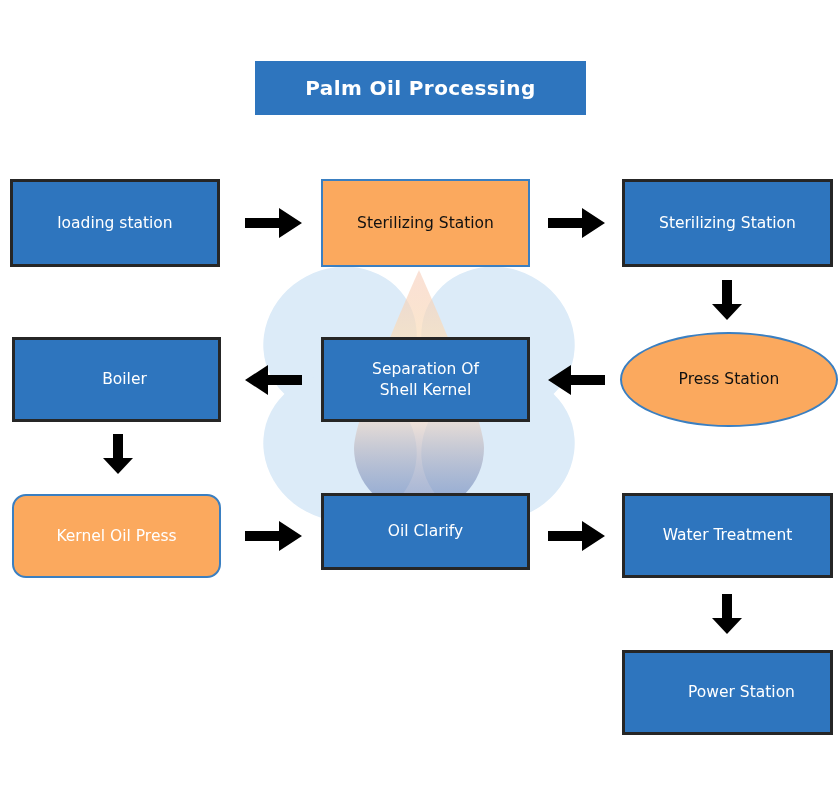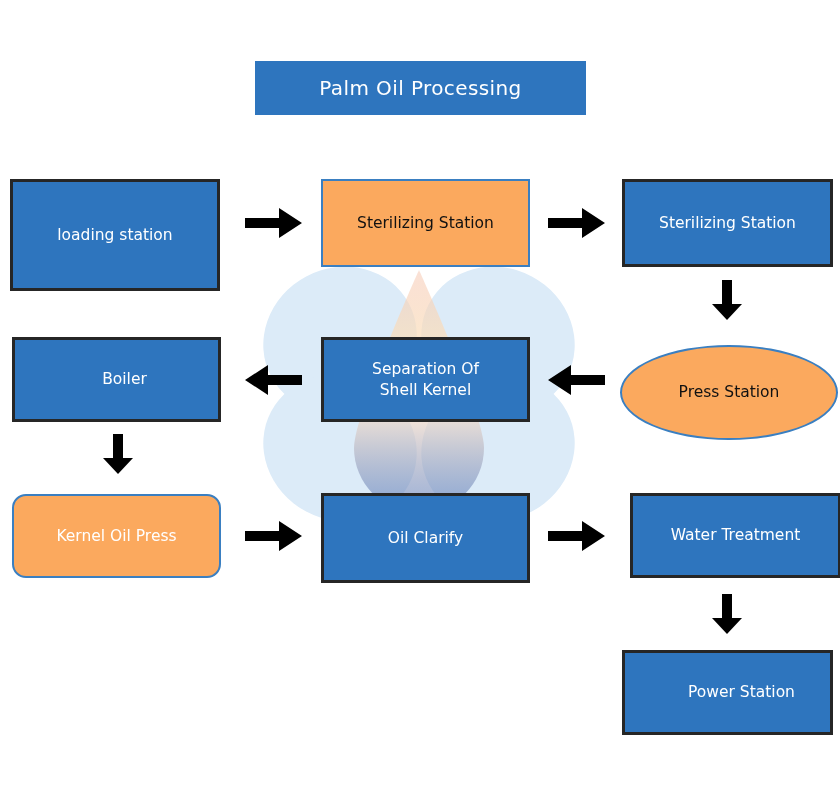--- a/index.html
+++ b/index.html
@@ -33,21 +33,21 @@
   
   .title-banner {
     position: absolute;
     left: 255px;
     top: 61px;
     width: 331px;
     height: 54px;
     background: #2E75BE;
     color: #ffffff;
     font-size: 20px;
-    font-weight: normal;
+    font-weight: bold;
     letter-spacing: 0.4px;
     display: flex;
     align-items: center;
     justify-content: center;
     z-index: 3;
   }
 
   
   .node {
     position: absolute;
@@ -111,21 +111,21 @@
       <ellipse cx="88" cy="186" rx="78" ry="72" transform="rotate(28 88 186)"></ellipse>
 
       <ellipse cx="246" cy="186" rx="78" ry="72" transform="rotate(-28 246 186)"></ellipse>
     </g>
 
     <path d="M167 8 C 167 8, 232 152, 232 186 A 65 65 0 1 1 102 186 C 102 152, 167 8, 167 8 Z" fill="url(#dropGrad)"></path>
   </svg>
 
   <div class="title-banner">Palm Oil Processing</div>
 
-  <div class="node blue" style="left:10px; top:179px; width:210px; height:112px;">loading  station</div>
+  <div class="node blue" style="left:10px; top:179px; width:210px; height:88px;">loading  station</div>
 
   <div class="arrow" style="left:245px; top:208px;">
     <svg width="57" height="30" viewBox="0 0 57 30" xmlns="http://www.w3.org/2000/svg">
       <path d="M0 10 H34 V0 L57 15 L34 30 V20 H0 Z" fill="#000000"></path>
     </svg>
   </div>
 
   <div class="node orange" style="left:321px; top:179px; width:209px; height:88px;">Sterilizing Station</div>
 
   <div class="arrow" style="left:548px; top:208px;">
@@ -152,45 +152,45 @@
 
   <div class="node blue" style="left:321px; top:337px; width:209px; height:85px; white-space:pre-line;">Separation Of
 Shell Kernel</div>
 
   <div class="arrow" style="left:548px; top:365px;">
     <svg width="57" height="30" viewBox="0 0 57 30" xmlns="http://www.w3.org/2000/svg">
       <path d="M57 10 H23 V0 L0 15 L23 30 V20 H57 Z" fill="#000000"></path>
     </svg>
   </div>
 
-  <div class="node ellipse" style="left:620px; top:345px; width:218px; height:95px;">Press Station</div>
+  <div class="node ellipse" style="left:620px; top:332px; width:218px; height:95px;">Press Station</div>
 
   <div class="arrow" style="left:103px; top:434px;">
     <svg width="30" height="40" viewBox="0 0 30 40" xmlns="http://www.w3.org/2000/svg">
       <path d="M10 0 H20 V24 H30 L15 40 L0 24 H10 Z" fill="#000000"></path>
     </svg>
   </div>
 
   <div class="node orange white-text" style="left:12px; top:494px; width:209px; height:84px;">Kernel Oil Press</div>
 
   <div class="arrow" style="left:245px; top:521px;">
     <svg width="57" height="30" viewBox="0 0 57 30" xmlns="http://www.w3.org/2000/svg">
       <path d="M0 10 H34 V0 L57 15 L34 30 V20 H0 Z" fill="#000000"></path>
     </svg>
   </div>
 
-  <div class="node blue" style="left:321px; top:493px; width:209px; height:90px;">Oil Clarify</div>
+  <div class="node blue" style="left:321px; top:493px; width:209px; height:77px;">Oil Clarify</div>
 
   <div class="arrow" style="left:548px; top:521px;">
     <svg width="57" height="30" viewBox="0 0 57 30" xmlns="http://www.w3.org/2000/svg">
       <path d="M0 10 H34 V0 L57 15 L34 30 V20 H0 Z" fill="#000000"></path>
     </svg>
   </div>
 
-  <div class="node blue" style="left:622px; top:493px; width:211px; height:85px;margin-left:8px;">Water Treatment</div>
+  <div class="node blue" style="left:622px; top:493px; width:211px; height:85px;">Water Treatment</div>
 
   <div class="arrow" style="left:712px; top:594px;">
     <svg width="30" height="40" viewBox="0 0 30 40" xmlns="http://www.w3.org/2000/svg">
       <path d="M10 0 H20 V24 H30 L15 40 L0 24 H10 Z" fill="#000000"></path>
     </svg>
   </div>
 
   <div class="node blue" style="left:622px; top:650px; width:211px; height:85px;padding-left:28px;">Power Station</div>
 
 </div>

